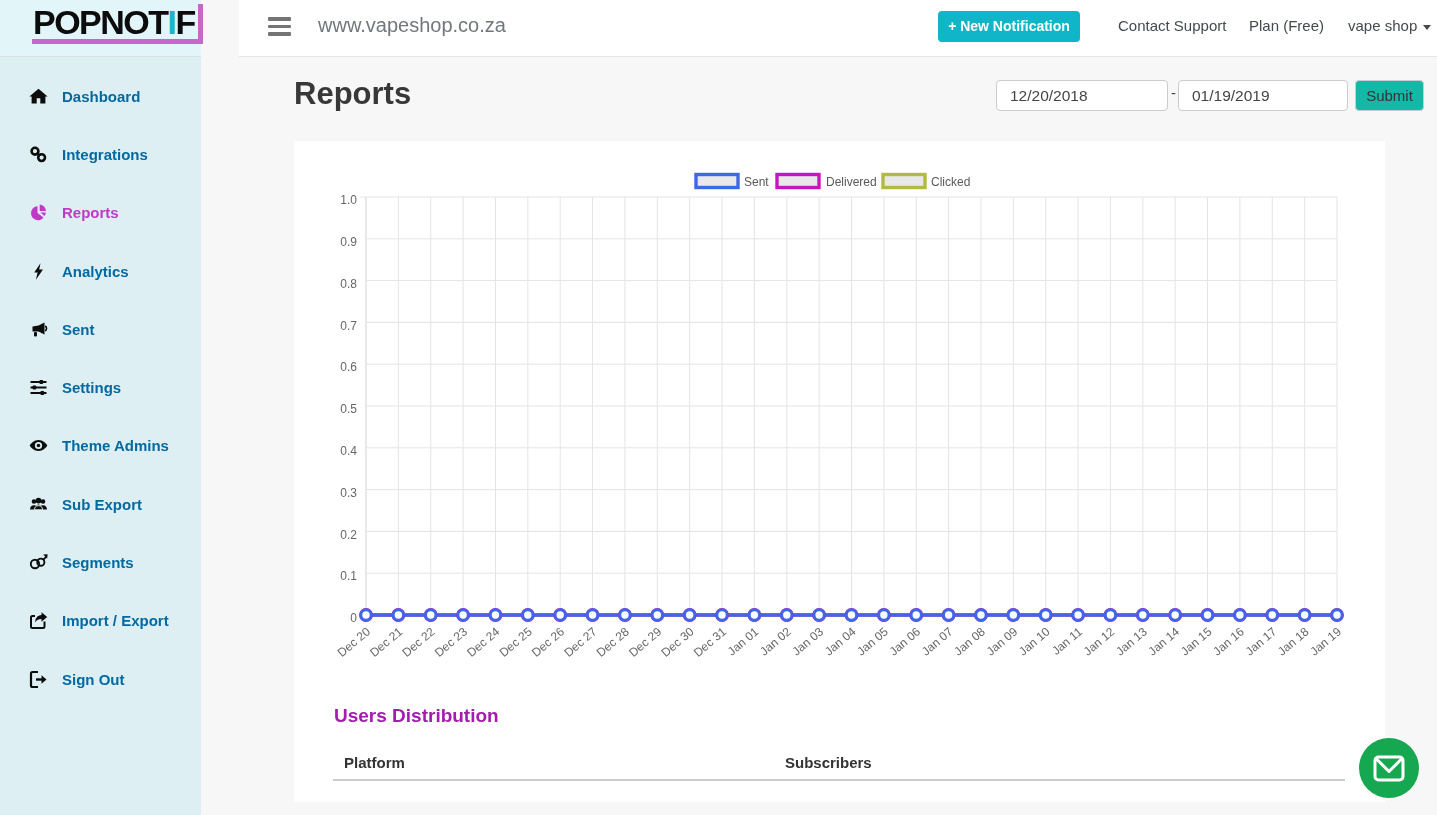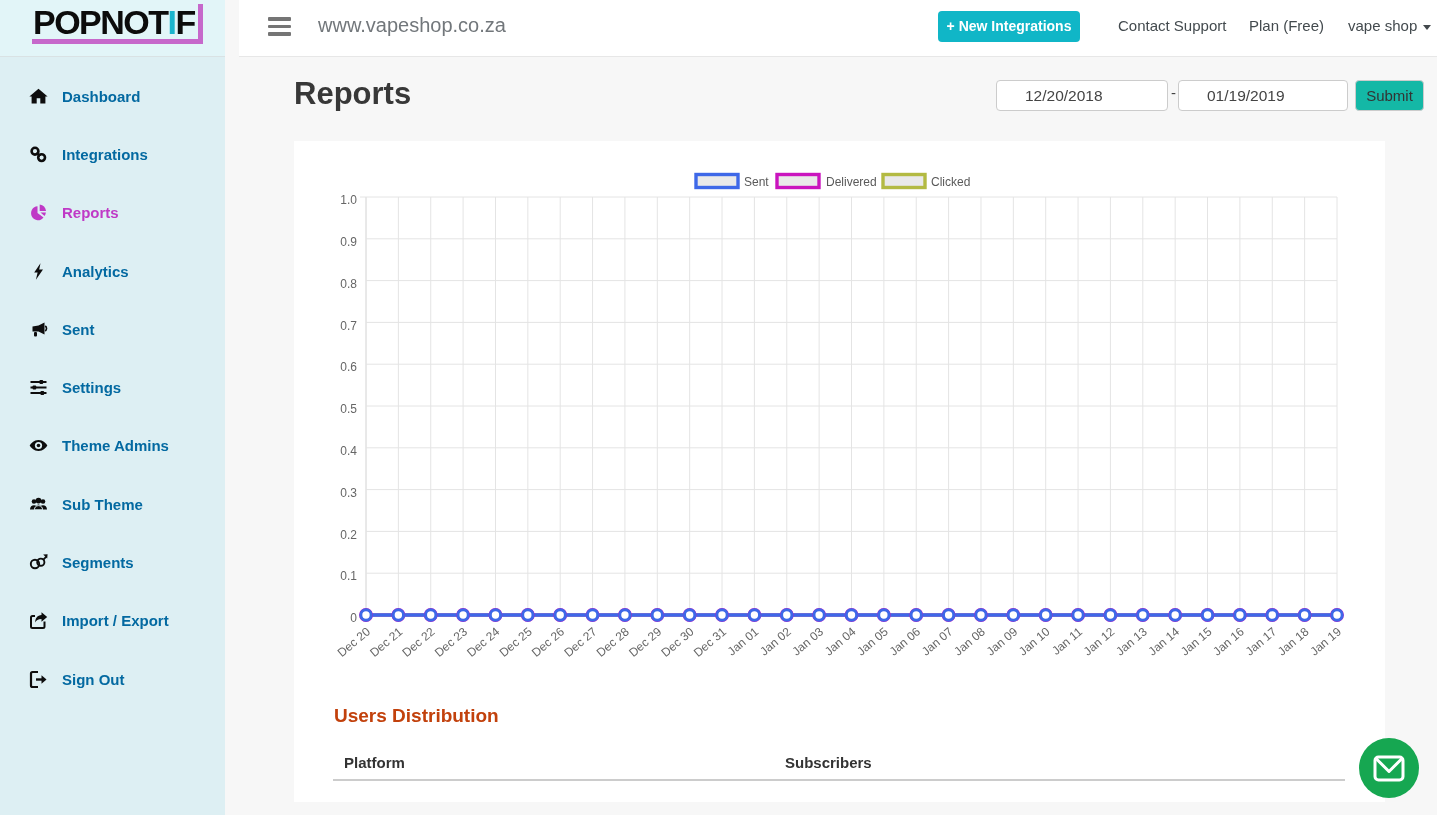--- a/index.html
+++ b/index.html
@@ -1,38 +1,38 @@
 <!DOCTYPE html>
 <html><head>
 <meta charset="utf-8">
 <style>
 * { box-sizing: border-box; margin: 0; padding: 0; }
 html,body { width:1437px; height:815px; overflow:hidden; font-family:"Liberation Sans", sans-serif; background:#f7f7f7; }
-.sidebar { position:absolute; left:0; top:0; width:225px; height:815px; background:#ddeff3; }
+.sidebar { position:absolute; left:0; top:0; width:201px; height:815px; background:#ddeff3; }
 .sidebar .brand { height:57px; background:#e2f5f8; border-bottom:1px solid #d9e2e4; }
 .logo { display:inline-block; margin:4px 0 0 32px; font-size:34px; font-weight:bold; letter-spacing:-1.5px; color:#0c0c0c; line-height:1; border-right:5px solid #c668cb; border-bottom:5px solid #c668cb; padding:1px 3px 0 1px; }
 .logo .cy { color:#1cb5cd; }
 .nav { list-style:none; margin-top:10px; }
 .nav li { height:58.3px; display:flex; align-items:center; }
 .nav li .ic { width:20px; margin-left:28px; display:flex; justify-content:center; }
 .nav li .tx { margin-left:14px; font-size:15px; font-weight:bold; color:#0369a1; }
 .nav li.active .tx { color:#bf39c6; }
 .topbar { position:absolute; left:239px; top:0; width:1198px; height:57px; background:#fff; border-bottom:1px solid #e7e7e7;padding-left:16px; }
 .burger { position:absolute; left:29px; top:17px; width:23px; height:21px; }
 .burger div { height:3.5px; background:#757575; margin-bottom:4.2px; border-radius:1px; }
 .url { position:absolute; left:79px; top:14px; font-size:20px; color:#72777b; }
 .newbtn { position:absolute; left:699px; top:11px; width:142px; height:31px; background:#10b6c7; border-radius:4px; color:#fff; font-size:14px; font-weight:bold; text-align:center; line-height:31px; }
 .toplink { position:absolute; top:17px; font-size:15px; color:#434a4e; }
 .main { position:absolute; left:239px; top:57px; width:1198px; height:758px; background:#f7f7f7; }
 h1.title { position:absolute; left:55px; top:19px; font-size:31px; font-weight:bold; color:#383838; letter-spacing:0; }
-.dinput { position:absolute; top:23px; height:31px; border:1px solid #ccc; border-radius:4px; background:#fff; font-size:15.5px; color:#444; line-height:29px; padding-left:28px; }
+.dinput { position:absolute; top:23px; height:31px; border:1px solid #ccc; border-radius:4px; background:#fff; font-size:15.5px; color:#444; line-height:29px; padding-left:13px; }
 .dash { position:absolute; top:27px; font-size:15px; color:#444; }
 .submit { position:absolute; top:23px; height:31px; border:1px solid #ccc; border-radius:4px; background:#14b8a6; font-size:15px; color:#333; text-align:center; line-height:29px; }
 .card { position:absolute; left:55px; top:84px; width:1091px; height:661px; background:#fff; }
-.usersdist { position:absolute; left:40px; top:564px; font-size:19px; font-weight:bold; color:#c2410c; }
+.usersdist { position:absolute; left:40px; top:564px; font-size:19px; font-weight:bold; color:#a21caf; }
 .thead { position:absolute; font-size:15px; font-weight:bold; color:#333; }
 .thr { position:absolute; left:39px; top:638px; width:1012px; border-top:2px solid #ccc; }
 .chat { position:absolute; left:1359px; top:738px; width:60px; height:60px; border-radius:50%; background:#16a751; }
 </style>
 </head>
 <body>
 <div class="sidebar">
   <div class="brand"><span class="logo">POPNOT<span class="cy">I</span>F</span></div>
   <ul class="nav">
     <li>
@@ -111,21 +111,21 @@
     <li>
         <span class="ic">
           <svg width="19" height="19" viewBox="0 0 19 19">
             <circle cx="5" cy="6.5" r="2.3" fill="#0d0d0d"></circle>
             <circle cx="14" cy="6.5" r="2.3" fill="#0d0d0d"></circle>
             <circle cx="9.5" cy="5.6" r="2.9" fill="#0d0d0d"></circle>
             <path d="M1 14.5 C1 11.8 2.8 10.3 5 10.3 C6 10.3 6.8 10.6 7.4 11.1 C8 10 8.7 9.4 9.5 9.4 C10.3 9.4 11 10 11.6 11.1 C12.2 10.6 13 10.3 14 10.3 C16.2 10.3 18 11.8 18 14.5 Z" fill="#0d0d0d"></path>
             <path d="M5.4 14.8 C5.4 12.4 7 10.6 9.5 10.6 C12 10.6 13.6 12.4 13.6 14.8 Z" fill="#0d0d0d" stroke="#ddeff3" stroke-width="1"></path>
           </svg>
         </span>
-        <span class="tx">Sub Theme</span>
+        <span class="tx">Sub Export</span>
       </li>
     <li>
         <span class="ic">
           <svg width="19" height="19" viewBox="0 0 19 19">
             <g stroke="#0d0d0d" stroke-width="1.9" fill="none">
               <circle cx="6" cy="11" r="4.2"></circle>
               <circle cx="11.8" cy="9.2" r="3.6"></circle>
               <line x1="14.4" y1="6.6" x2="17.3" y2="3.7"></line>
             </g>
             <path d="M14.2 1.6 L18.6 1.2 L18.2 5.6 Z" fill="#0d0d0d"></path>
@@ -154,21 +154,21 @@
       </li>
   </ul>
 </div>
 <div class="topbar">
   <div class="burger">
       <div></div>
       <div></div>
       <div></div>
     </div>
   <div class="url">www.vapeshop.co.za</div>
-  <div class="newbtn">+ New Integrations</div>
+  <div class="newbtn">+ New Notification</div>
   <div class="toplink" style="left:879px;">Contact Support</div>
   <div class="toplink" style="left:1010px;">Plan (Free)</div>
   <div class="toplink" style="left:1109px;">vape shop<span style="display:inline-block;width:0;height:0;border-left:4.5px solid transparent;border-right:4.5px solid transparent;border-top:5.5px solid #43484c;margin-left:6px;position:relative;top:-1px;"></span></div>
 </div>
 <div class="main">
   <h1 class="title">Reports</h1>
   <div class="dinput" style="left:757px; width:172px;">12/20/2018</div>
   <div class="dash" style="left:932px;">-</div>
   <div class="dinput" style="left:939px; width:170px;">01/19/2019</div>
   <div class="submit" style="left:1116px; width:69px;">Submit</div>

